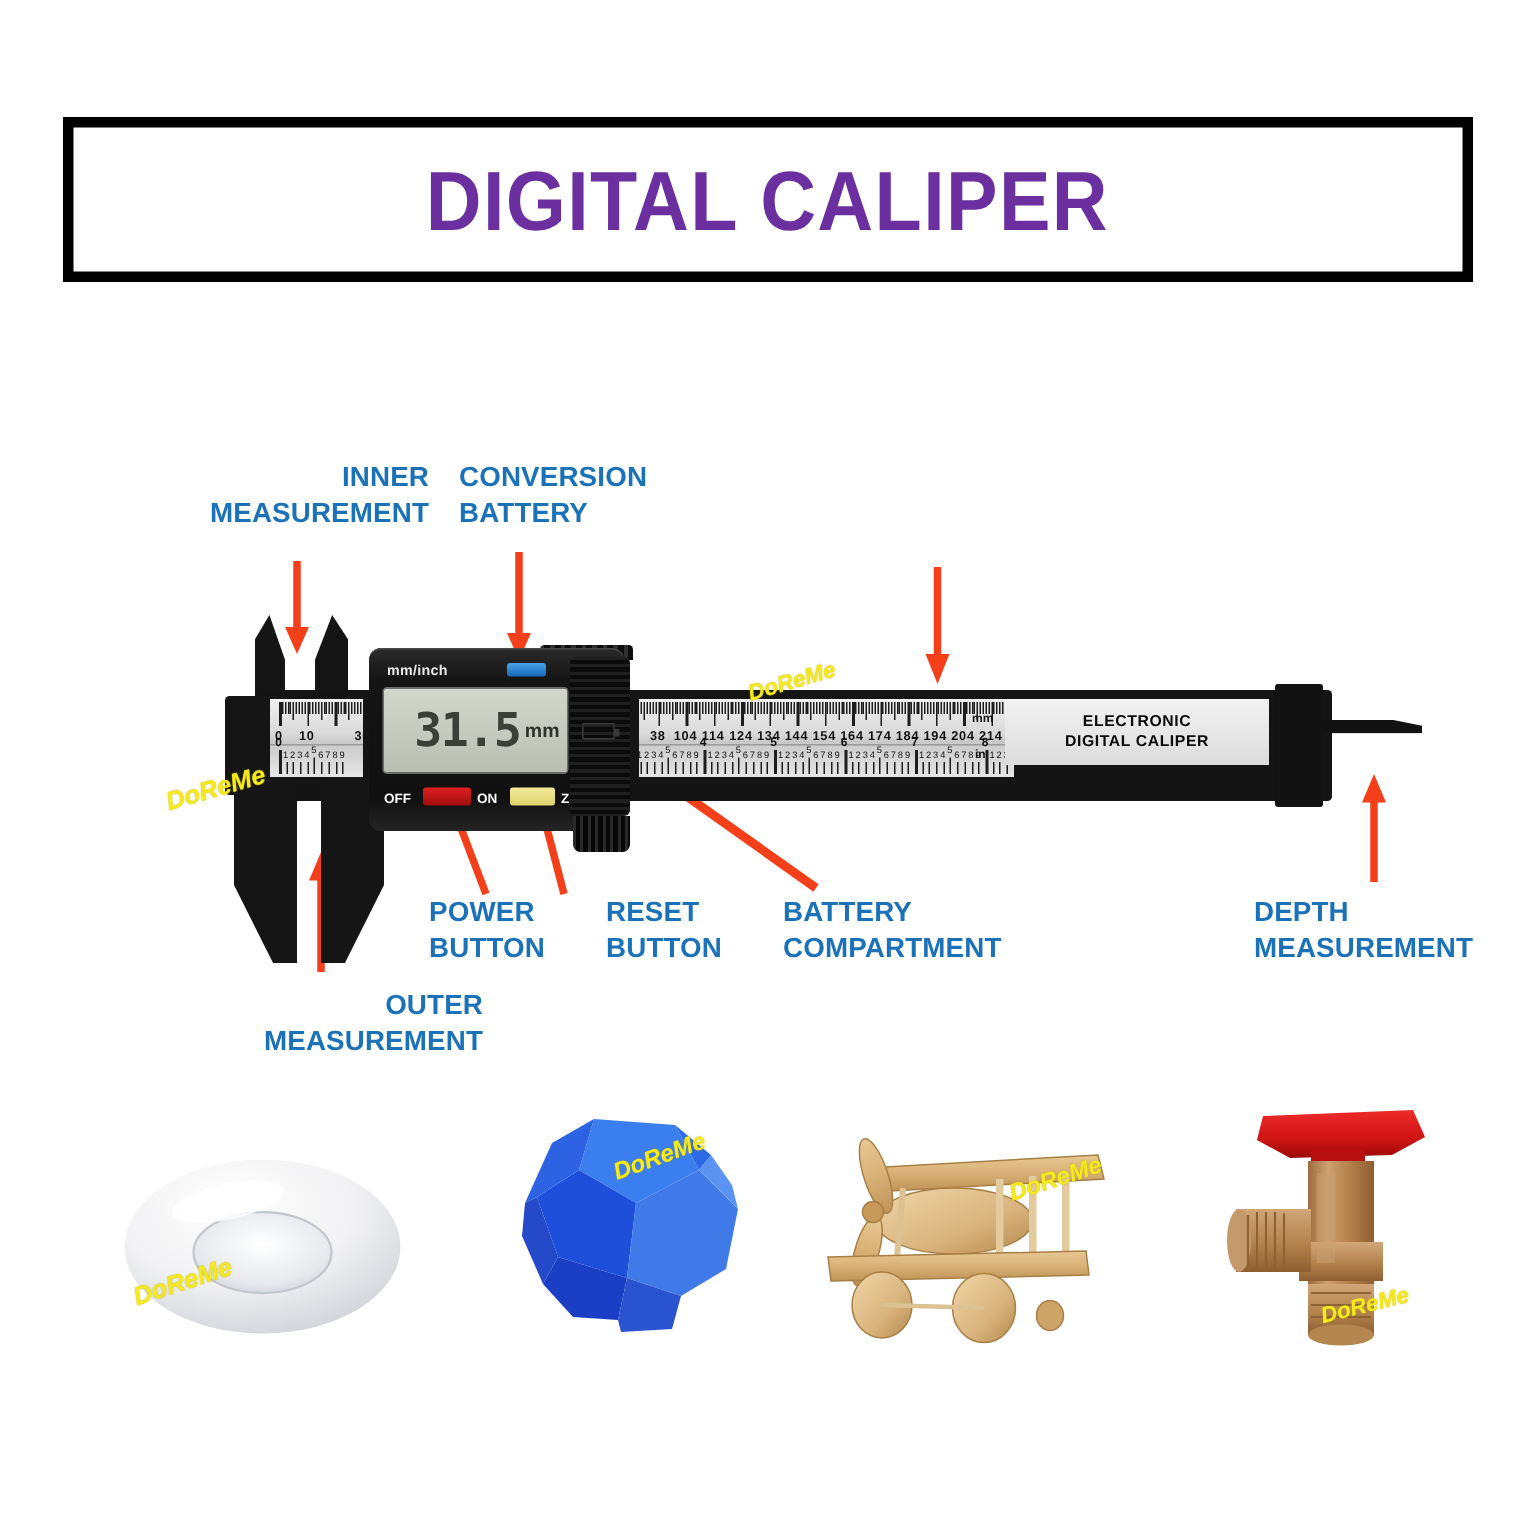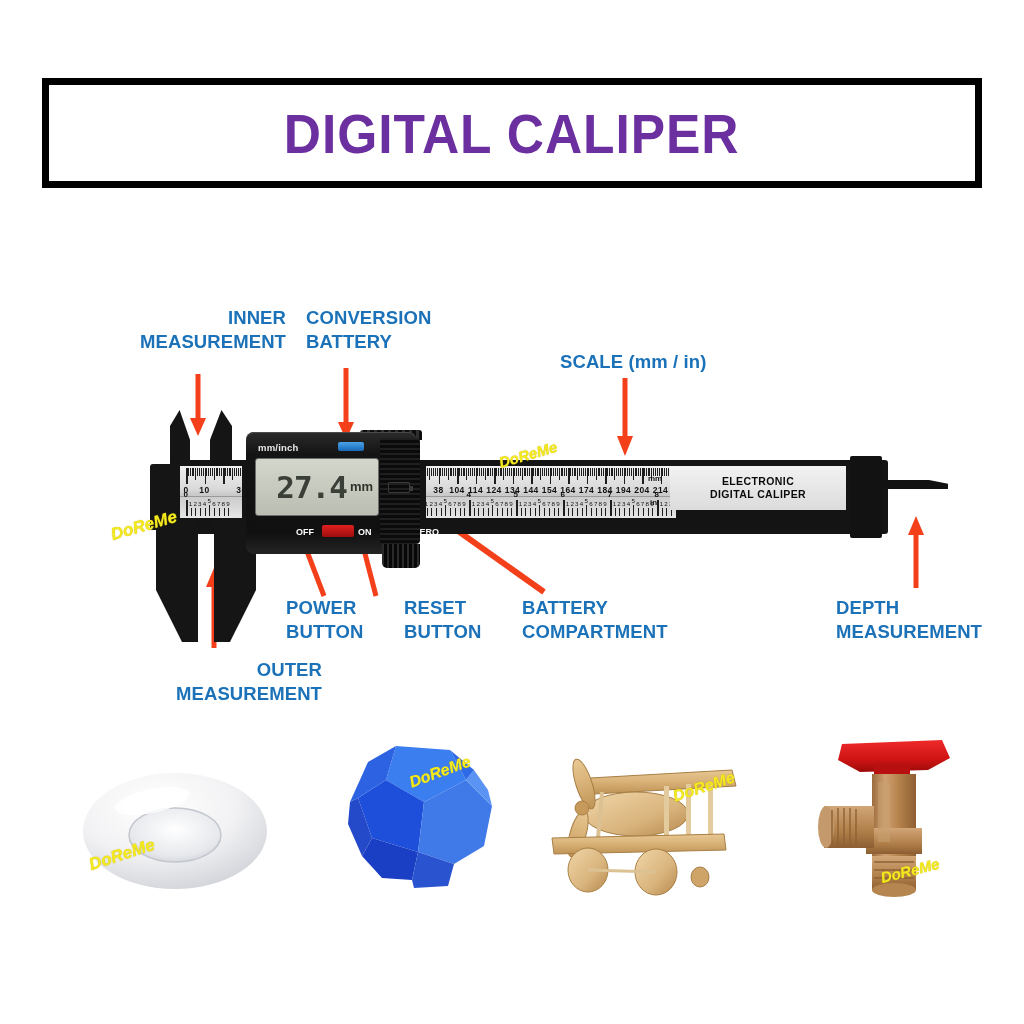--- a/index.html
+++ b/index.html
@@ -113,21 +113,21 @@
     border-radius:3px; border:1px solid #6d6d6d;
     display:flex; align-items:center; justify-content:flex-end;
     padding-right:5px; gap:3px;
   }
   .lcd-digits {
     font-family:"DejaVu Sans Mono", monospace;
     font-size:31px; font-weight:bold; color:#3a3f37; letter-spacing:-1px;
     line-height:1;
   }
   .lcd-unit { font-size:13px; font-weight:bold; color:#2e332b; padding-bottom:2px; }
-  .btn-row { position:absolute; left:10px; top:92px; width:150px; height:16px;margin-left:40px; }
+  .btn-row { position:absolute; left:10px; top:92px; width:150px; height:16px; }
   .btn-lbl { position:absolute; color:#fff; font-size:9px; font-weight:bold; top:3px; }
   .btn-pill { position:absolute; top:1px; height:12px; border-radius:2px; }
   .btn-pill.red { background:linear-gradient(180deg,#e02020,#9e0d0d); }
   .btn-pill.yellow { background:linear-gradient(180deg,#f2ea9a,#ddd26a); }
 
   
   .battery {
     position:absolute; left:230px; top:40px; width:40px; height:106px;
     background:#0e0e0e; border-radius:4px;
     background-image: repeating-linear-gradient(180deg,#1f1f1f 0 2px,#0b0b0b 2px 5px);
@@ -193,21 +193,20 @@
   <div class="title-banner">
     <div class="title-text">DIGITAL CALIPER</div>
   </div>
 
   <div class="label center" style="left:110px; top:306px; width:176px;">INNER
 MEASUREMENT</div>
 
   <div class="label" style="left:306px; top:306px; width:160px;">CONVERSION
 BATTERY</div>
 
-  <div class="label" style="left:560px; top:350px; width:220px;">SCALE (mm / in)</div>
 
   <div class="label" style="left:836px; top:596px; width:200px;">DEPTH
 MEASUREMENT</div>
 
   <div class="label" style="left:286px; top:596px; width:120px;">POWER
 BUTTON</div>
 
   <div class="label" style="left:404px; top:596px; width:120px;">RESET
 BUTTON</div>
 
@@ -612,21 +611,21 @@
 
     <div class="end-block"></div>
     <div class="depth-rod"></div>
 
     <div class="head-notch"></div>
     <div class="head">
       <div class="head-top-label">mm/inch</div>
       <div class="conv-btn"></div>
 
       <div class="lcd">
-        <div class="lcd-digits">27.4</div>
+        <div class="lcd-digits">31.5</div>
         <div class="lcd-unit">mm</div>
       </div>
 
       <div class="btn-row">
         <div class="btn-lbl" style="left:0px;">OFF</div>
         <div class="btn-pill red" style="left:26px; width:32px;"></div>
         <div class="btn-lbl" style="left:62px;">ON</div>
         <div class="btn-pill yellow" style="left:84px; width:30px;"></div>
         <div class="btn-lbl" style="left:118px;">ZERO</div>
       </div>

